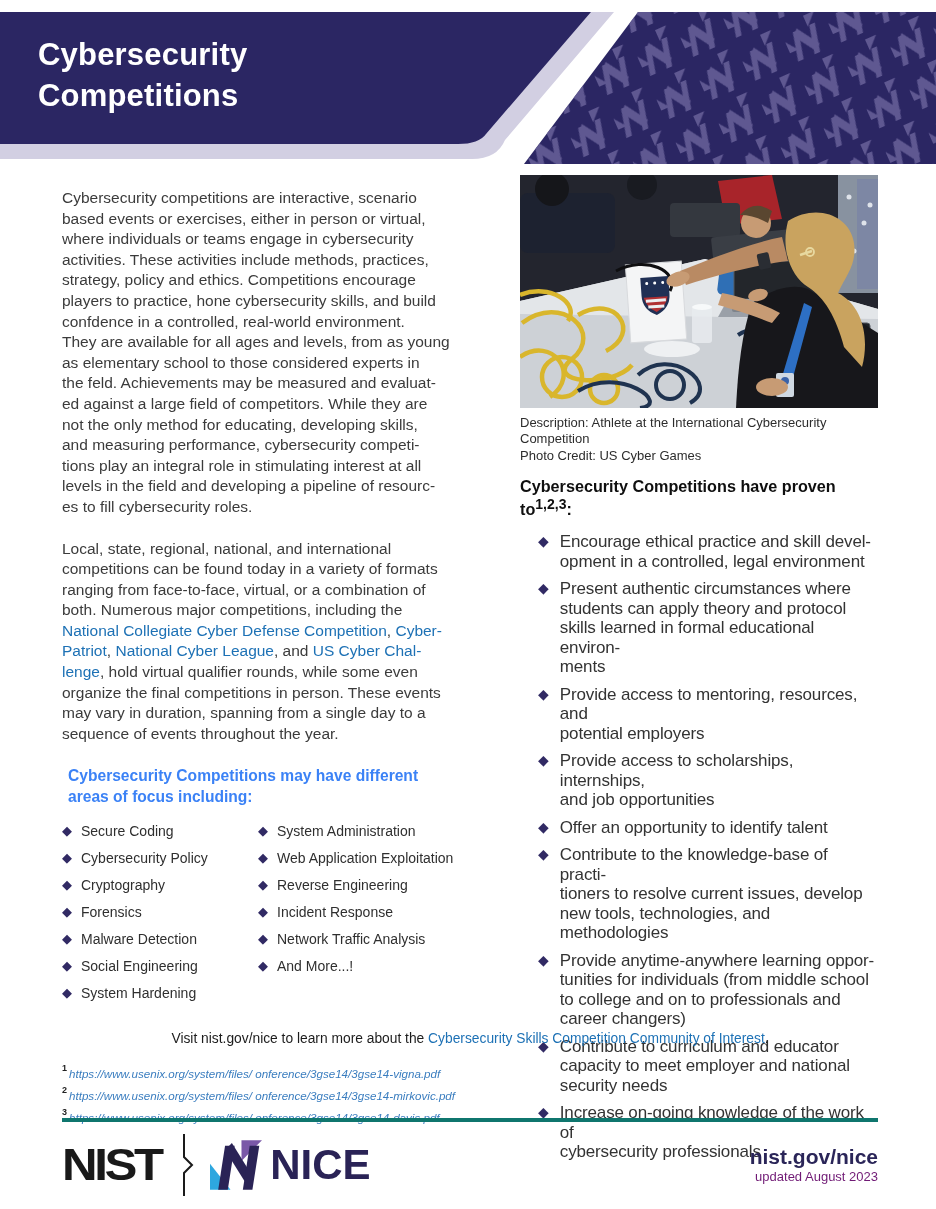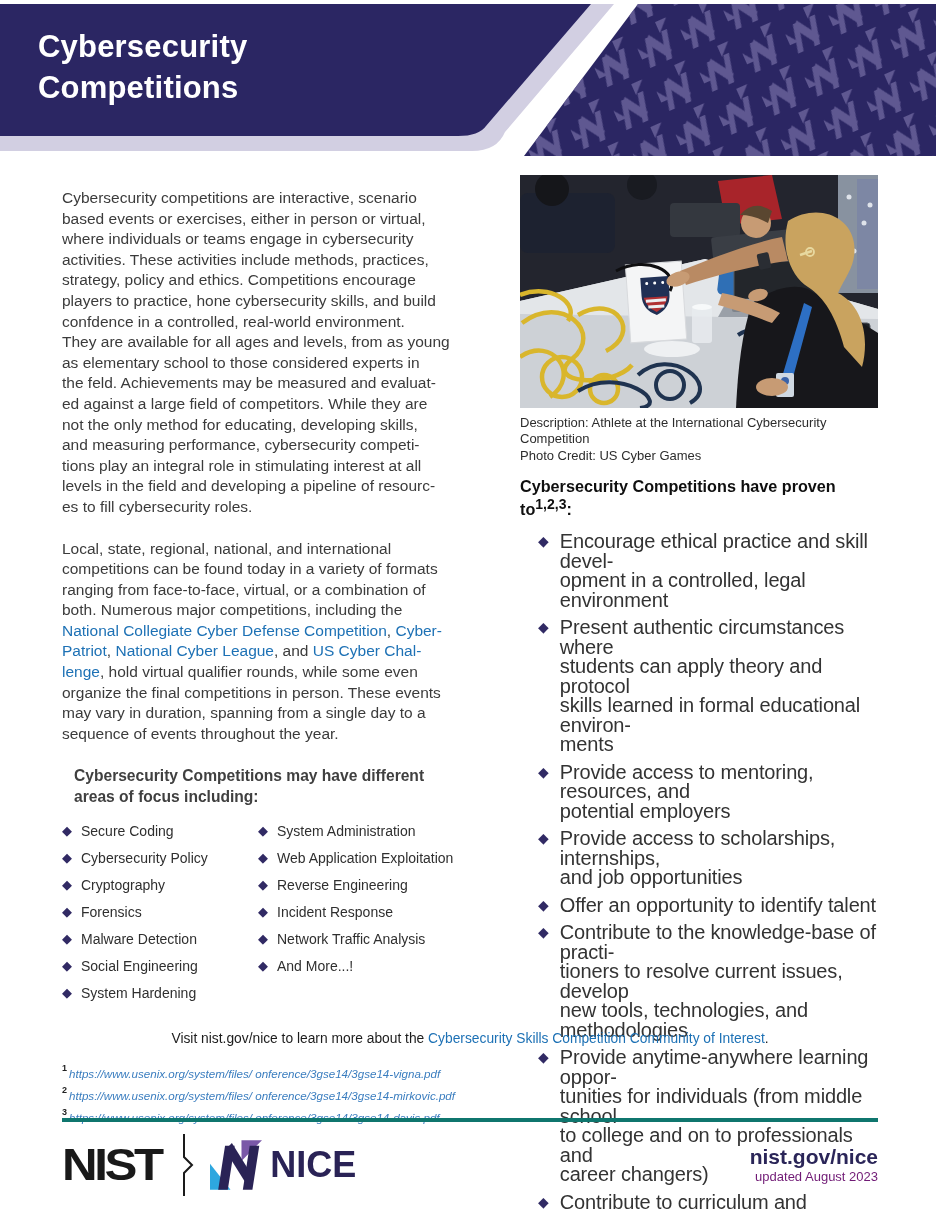--- a/index.html
+++ b/index.html
@@ -2,64 +2,64 @@
 <html><head>
 <meta charset="utf-8">
 <style>
   html,body{margin:0;padding:0;}
   body{
     width:936px;height:1209px;position:relative;background:#ffffff;
     font-family:"Liberation Sans",sans-serif;overflow:hidden;
     -webkit-font-smoothing:antialiased;
   }
   
-  .header{position:absolute;top:4px;left:0;width:836px;height:152px;}
+  .header{position:absolute;top:12px;left:0;width:836px;height:152px;}
   .header svg{display:block;}
   .header-title{
     position:absolute;left:38px;top:22px;color:#ffffff;font-weight:bold;
     font-size:31px;line-height:41px;white-space:pre-line;letter-spacing:.2px;
   }
   
   .left-col{position:absolute;left:62px;top:188px;width:422px;}
   .right-col{position:absolute;left:520px;top:175px;width:358px;}
   .para{font-size:15.5px;line-height:20.6px;color:#3b3b3b;white-space:pre-line;margin:0 0 21px 0;}
   a.link{color:#1d71b5;text-decoration:none;white-space:pre-line;cursor:pointer;}
-  .focus-heading{font-size:15.6px;line-height:21px;font-weight:bold;color:#404040;white-space:pre-line;margin:10px 0 14px 12px;}
+  .focus-heading{font-size:15.6px;line-height:21px;font-weight:bold;color:#3b82f6;white-space:pre-line;margin:10px 0 14px 6px;}
   .focus-grid{display:flex;}
   .focus-colA{width:196px;flex:none;}
   .focus-colB{flex:1;}
   .bullet-item{display:flex;align-items:flex-start;}
   .focus-grid .bullet-item{margin-bottom:7px;}
   .diamond{color:#312a64;font-size:13px;line-height:20px;margin-right:9px;flex:none;}
   .btext{font-size:14px;line-height:20px;color:#2f2f2f;}
   
   .photo{width:358px;height:233px;display:block;background:#23252e;}
   .caption{font-size:13px;line-height:16.3px;color:#2d2d2d;margin-top:7px;}
   .proven-heading{margin-top:13px;font-size:16.2px;font-weight:bold;color:#0f0f0f;}
   .proven-heading sup{font-size:14px;}
   .proven-list{margin-top:13px;padding-left:18px;}
   .proven-list .bullet-item{margin-bottom:8px;}
   .proven-list .diamond{font-size:14px;margin-right:11px;line-height:19.5px;}
-  .proven-list .btext{white-space:pre-line;font-size:20px;line-height:19.5px;letter-spacing:-0.15px;color:#333333;}
+  .proven-list .btext{white-space:pre-line;font-size:17px;line-height:19.5px;letter-spacing:-0.15px;color:#333333;}
   
   .bottom{position:absolute;left:62px;top:1031px;width:816px;}
   .visit{text-align:center;font-size:13.8px;color:#1c1c1c;}
   .visit a.link{white-space:normal;}
   .footnotes{margin-top:15px;}
   .footnote{font-size:11.6px;line-height:18px;color:#3a7dbf;font-style:italic;}
   .footnote sup{color:#222222;font-style:normal;font-weight:bold;font-size:9px;margin-right:2px;top:-2px;position:relative;}
   
   .footer{
     position:absolute;left:62px;top:1118px;width:816px;border-top:4px solid #0f766e;
     padding-top:12px;display:flex;justify-content:space-between;align-items:center;
   }
   .logo-row{display:flex;align-items:center;}
   .nist-word{font-size:44px;font-weight:bold;color:#191919;letter-spacing:-3px;transform:scaleX(1.12);transform-origin:left center;display:inline-block;line-height:46px;}
   .logo-sep{margin:0 14px 0 22px;}
-  .nice-word{font-size:36px;font-weight:bold;color:#2a2356;letter-spacing:0px;line-height:46px;margin-left:8px;}
+  .nice-word{font-size:42px;font-weight:bold;color:#2a2356;letter-spacing:0px;line-height:46px;margin-left:8px;}
   .footer-right{text-align:right;}
   .site{font-size:21px;font-weight:bold;color:#2a2558;line-height:24px;}
   .updated{font-size:13px;color:#701a75;line-height:16px;}
 </style>
 </head>
 <body>
 
 <div class="header">
   <svg width="936" height="152" viewBox="0 0 936 152">
     <defs>

